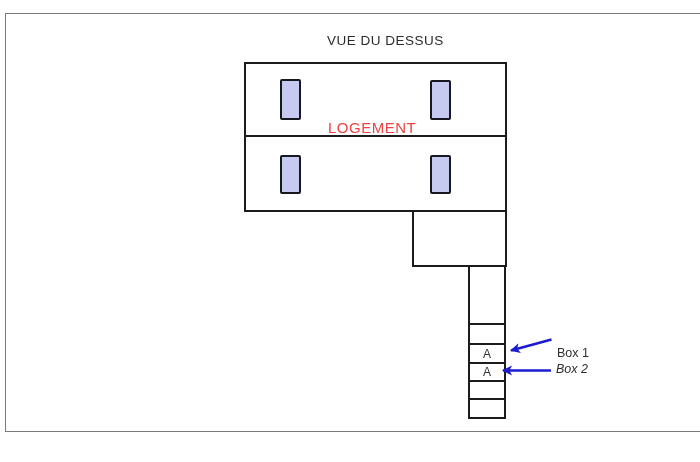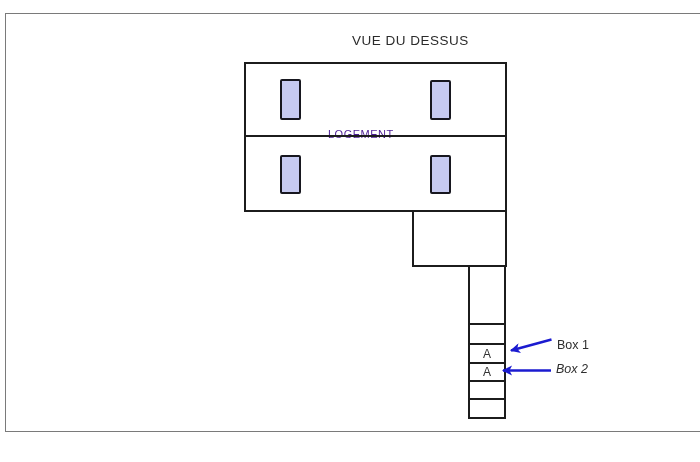--- a/index.html
+++ b/index.html
@@ -28,21 +28,20 @@
   }
 
   .diagram-title {
     position: absolute;
     left: 327px;
     top: 33px;
     font-size: 13.5px;
     letter-spacing: 0.5px;
     color: #2b2b2b;
     white-space: nowrap;
-    margin-left: 25px;
   }
 
   .building {
     position: absolute;
     left: 244px;
     top: 62px;
     width: 263px;
     height: 150px;
     border: 2px solid #1c1c1c;
     background: #ffffff;
@@ -51,24 +50,24 @@
     position: absolute;
     left: 0;
     right: 0;
     top: 71px;
     height: 0;
     border-top: 2px solid #1c1c1c;
   }
   .building-label {
     position: absolute;
     left: 82px;
-    top: 64px;
-    font-size: 11px;
+    top: 55px;
+    font-size: 15px;
     letter-spacing: 0.5px;
-    color: #4c1d95;
+    color: #ef4444;
     white-space: nowrap;
   }
   .win {
     position: absolute;
     width: 21px;
     border: 2px solid #17171f;
     border-radius: 2px;
     background: #c6caf1;
   }
   .win.tl { left: 34px;  top: 15px; height: 41px; }
@@ -114,21 +113,21 @@
   .cell.c4 { height: 18px; }
   .cell.c5 { height: 18px; }
   .cell.c6 { height: 19px; }
 
   .box-label {
     position: absolute;
     font-size: 12.5px;
     color: #2e2e2e;
     white-space: nowrap;
   }
-  .box-label.b1 { left: 557px; top: 338px; text-align: right; }
+  .box-label.b1 { left: 557px; top: 346px; text-align: right; }
   .box-label.b2 { left: 556px; top: 362px; font-style: italic; }
 
   .arrows {
     position: absolute;
     left: 0;
     top: 0;
     width: 700px;
     height: 462px;
     pointer-events: none;
   }

